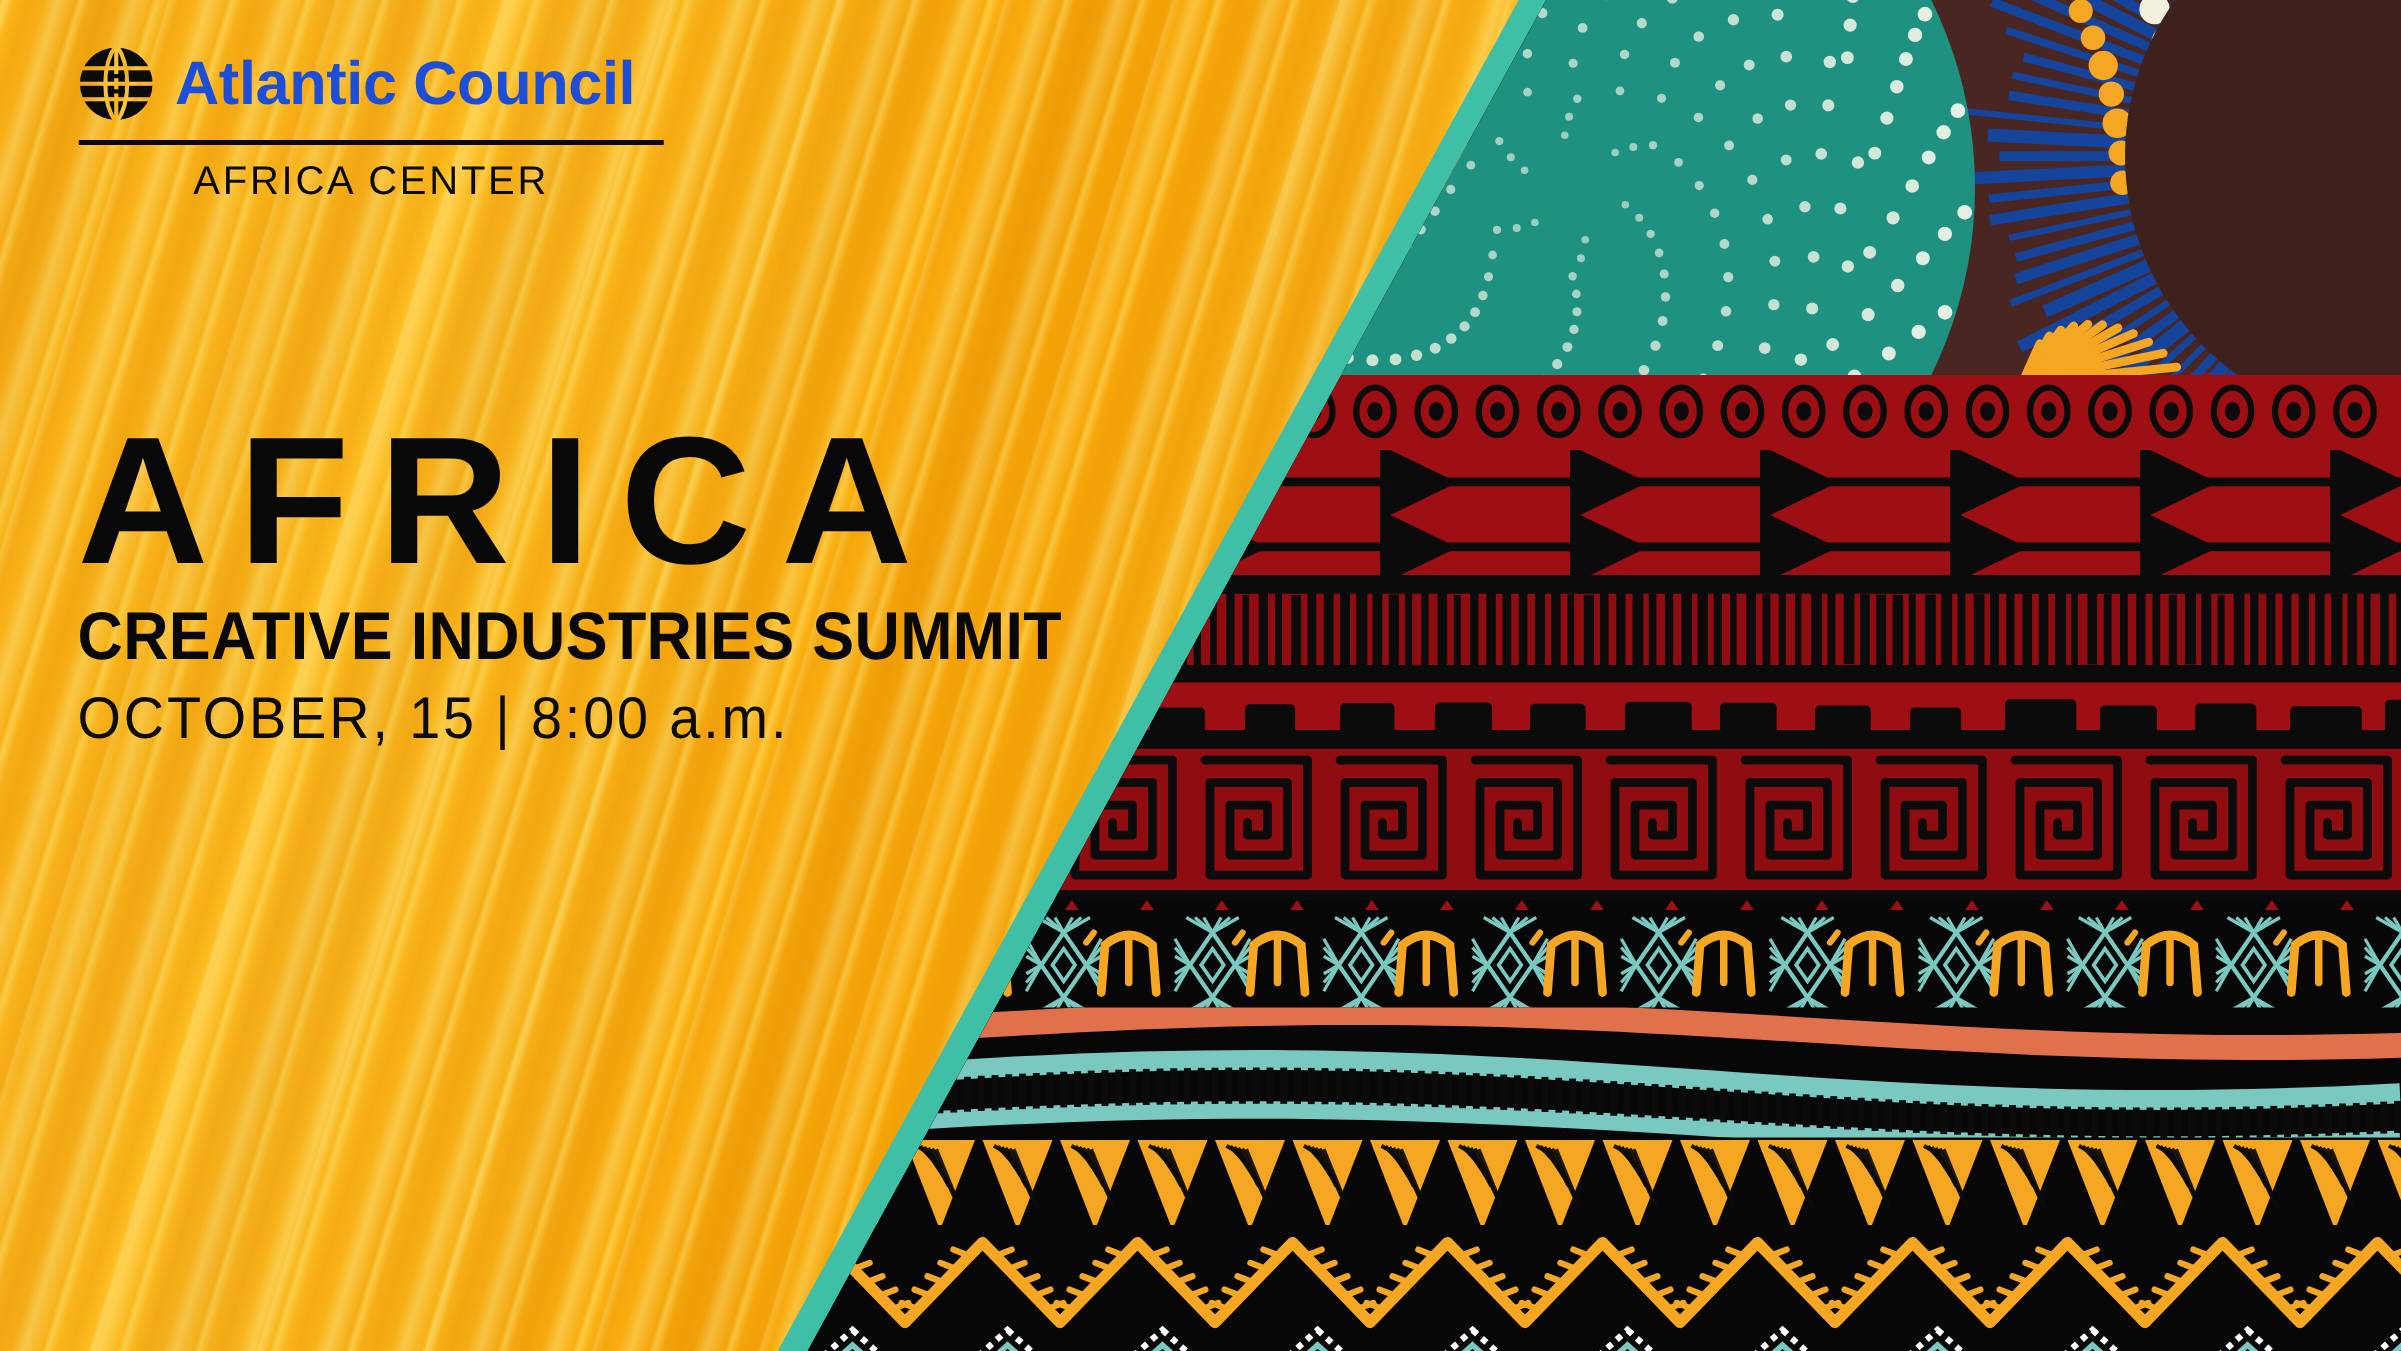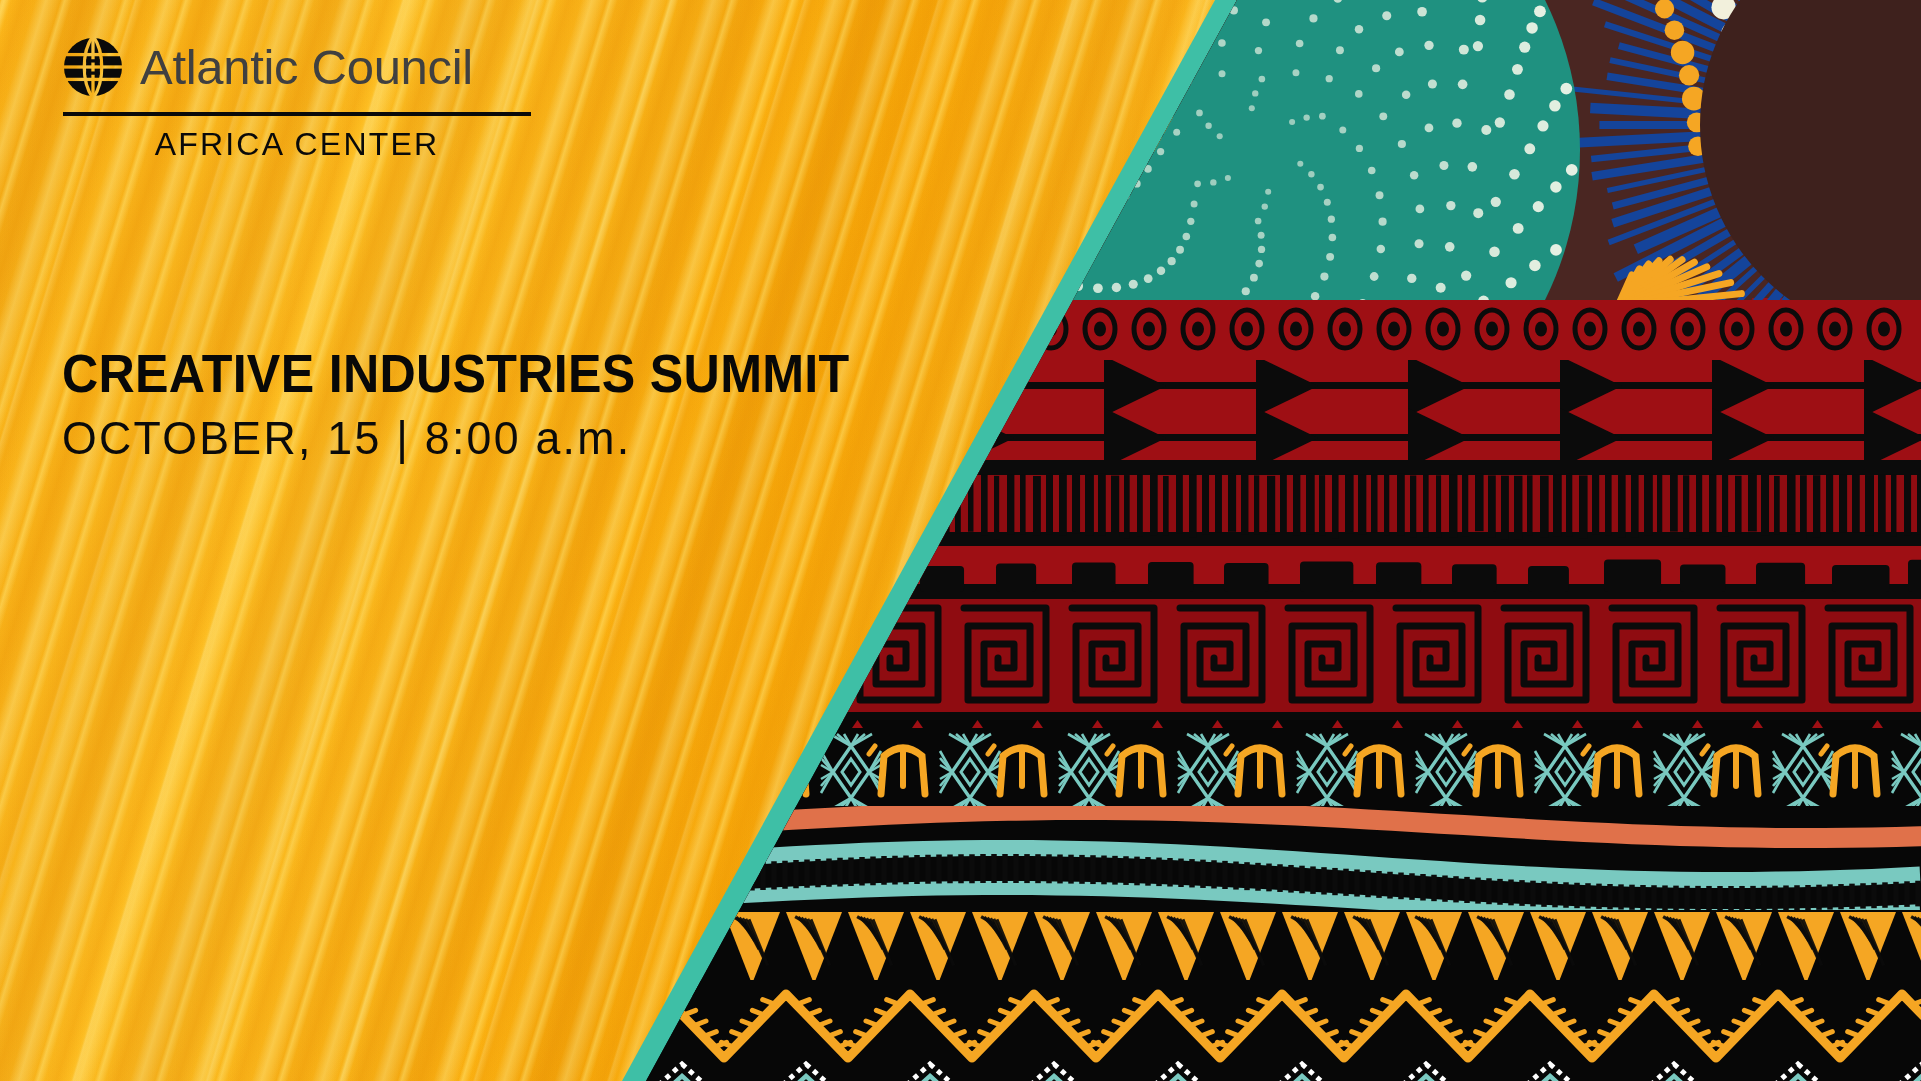--- a/index.html
+++ b/index.html
@@ -80,21 +80,21 @@
   .band{position:absolute;left:0;width:1921px;}
   .b-red{background:#9E0F14;}
   .b-dred{background:#8F0C11;}
   .b-black{background:#070707;}
 
   
   .logo-block{position:absolute;left:62px;top:36px;width:520px;}
   .logo-row{display:flex;align-items:center;gap:16px;}
   .globe{width:62px;height:62px;flex:0 0 62px;}
   .ac-name{
-    font-size:49px;font-weight:400;color:#404040;letter-spacing:-.3px;
+    font-size:49px;font-weight:700;color:#1d4ed8;letter-spacing:-.3px;
     line-height:1;white-space:nowrap;
   }
   .rule{height:4px;background:#0A0A0A;margin:14px 0 10px 1px;width:468px;}
   .ac-sub{
     font-size:32px;font-weight:400;color:#0A0A0A;letter-spacing:2.2px;
     text-align:center;width:468px;margin-left:1px;
   }
 
   .hero{position:absolute;left:62px;top:332px;width:900px;}
   .hero-title{
@@ -2393,17 +2393,18 @@
         </defs>
         <circle cx="32" cy="32" r="30" fill="#0A0A0A" mask="url(#gm)"></circle>
       </svg>
       <div class="ac-name">Atlantic Council</div>
     </div>
     <div class="rule"></div>
     <div class="ac-sub">AFRICA CENTER</div>
   </div>
 
   <div class="hero">
+    <div class="hero-title">AFRICA</div>
     <div class="hero-sub">CREATIVE INDUSTRIES SUMMIT</div>
     <div class="hero-date">OCTOBER, 15 | 8:00 a.m.</div>
   </div>
 
 </div>
 
 </body></html>

